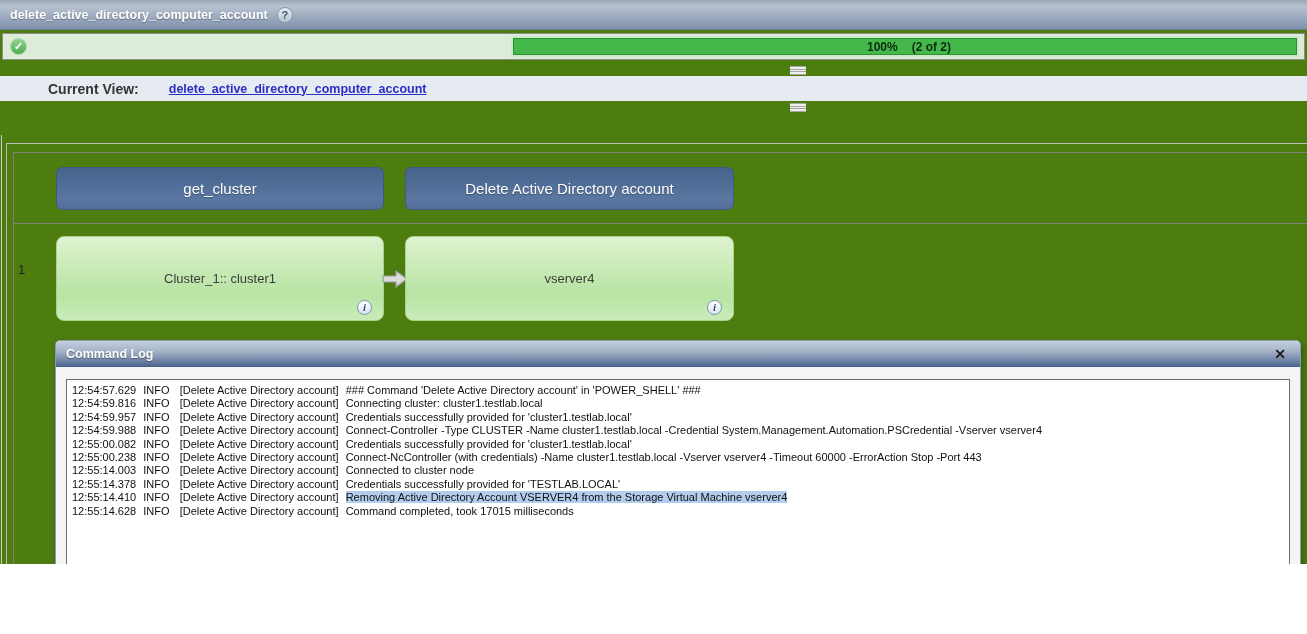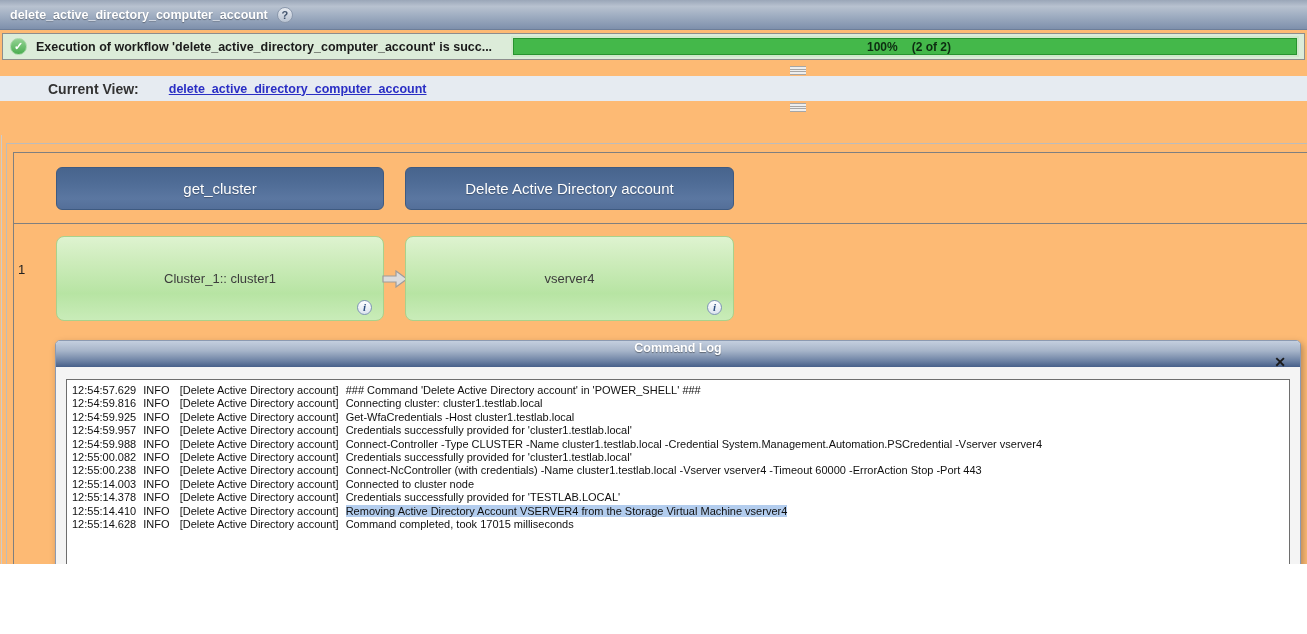--- a/index.html
+++ b/index.html
@@ -1,19 +1,19 @@
 <!DOCTYPE html>
 <html><head>
 <meta charset="utf-8">
 <style>
   * { margin:0; padding:0; box-sizing:border-box; }
   body { background:#ffffff; font-family:"Liberation Sans", sans-serif; }
   #app {
     position:relative; width:1307px; height:564px; overflow:hidden;
-    background:#fdba74; font-family:"Liberation Sans", sans-serif;
+    background:#4d7c0f; font-family:"Liberation Sans", sans-serif;
   }
 
   
   .titlebar {
     position:absolute; left:0; top:0; width:1307px; height:30px;
     background:linear-gradient(180deg,#9aa6b8 0%, #b8c2d0 22%, #9fadc1 55%, #7e90ac 100%);
     border-bottom:1px solid #6d7e99;
     display:flex; align-items:center; padding-left:10px;
   }
   .titlebar .wtitle {
@@ -135,21 +135,21 @@
   
   .dialog {
     position:absolute; left:55px; top:340px; width:1246px; height:291px;
     background:#f4f4f4; border:1px solid #8c9ab1; border-radius:5px 5px 2px 2px;
     box-shadow:2px 3px 7px rgba(0,0,0,0.28);
   }
   .dlg-titlebar {
     position:absolute; left:0; top:0; right:0; height:26px;
     border-radius:4px 4px 0 0;
     background:linear-gradient(180deg,#c4cfdf 0%, #a6b4c9 38%, #6e83a5 76%, #47608a 100%);
-    display:flex; align-items:center; padding:0 10px;flex-direction:column;
+    display:flex; align-items:center; padding:0 10px;
   }
   .dlg-title {
     color:#ffffff; font-weight:bold; font-size:12.5px;
     text-shadow:0 1px 1px rgba(0,0,0,0.4);
   }
   .dlg-close {
     margin-left:auto; margin-right:4px; color:#1a1a1a; font-weight:bold; font-size:14px;
     cursor:pointer; line-height:14px;
   }
   .log-box {
@@ -184,21 +184,20 @@
 
 <div id="app">
 
   <div class="titlebar">
     <span class="wtitle">delete_active_directory_computer_account</span>
     <span class="help-icon">?</span>
   </div>
 
   <div class="statusbar">
     <span class="check-icon">✓</span>
-    <span class="status-msg">Execution of workflow 'delete_active_directory_computer_account' is succ...</span>
     <div class="progress-outer">
       <div class="progress-fill">
         <span>100%</span>
         <span>(2 of 2)</span>
       </div>
     </div>
   </div>
 
   <div class="splitter split-top"></div>
 
@@ -259,26 +258,20 @@
           <span class="log-msg">### Command 'Delete Active Directory account' in 'POWER_SHELL' ###</span>
         </div>
 
         <div class="log-line">
           <span class="log-time">12:54:59.816</span>
           <span class="log-level">INFO</span>
           <span class="log-source">[Delete Active Directory account]</span>
           <span class="log-msg">Connecting cluster: cluster1.testlab.local</span>
         </div>
 
-        <div class="log-line">
-          <span class="log-time">12:54:59.925</span>
-          <span class="log-level">INFO</span>
-          <span class="log-source">[Delete Active Directory account]</span>
-          <span class="log-msg">Get-WfaCredentials -Host cluster1.testlab.local</span>
-        </div>
 
         <div class="log-line">
           <span class="log-time">12:54:59.957</span>
           <span class="log-level">INFO</span>
           <span class="log-source">[Delete Active Directory account]</span>
           <span class="log-msg">Credentials successfully provided for 'cluster1.testlab.local'</span>
         </div>
 
         <div class="log-line">
           <span class="log-time">12:54:59.988</span>

